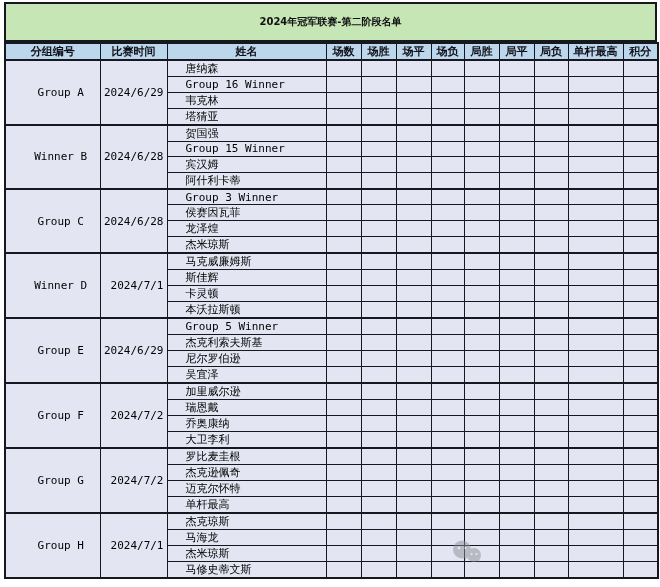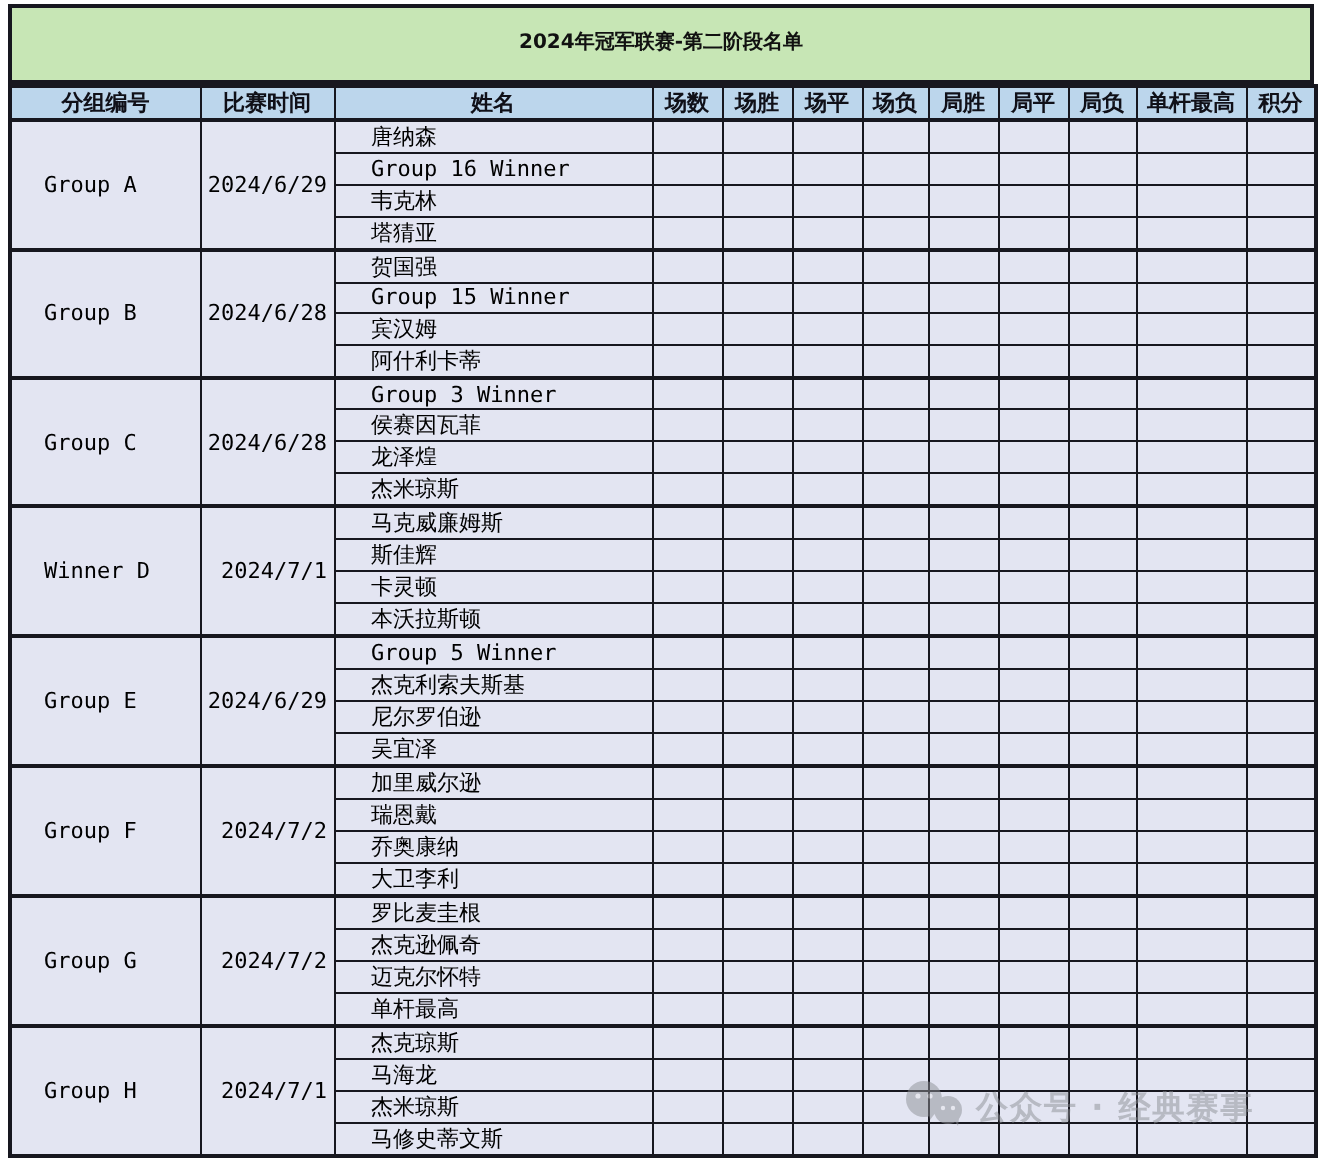--- a/index.html
+++ b/index.html
@@ -41,21 +41,21 @@
     font-family:"DejaVu Sans Mono","DejaVu Sans",sans-serif;
   }
   thead tr{height:16px;}
   thead th{
     background:var(--header-bg);font-weight:bold;color:#101018;
     border-bottom:2px solid var(--border);
     font-family:"DejaVu Sans","Liberation Sans",sans-serif;
   }
   tbody tr{height:15.66px;}
   tbody tr.group-start td{border-top:2px solid var(--border);}
-  td.c-group{text-align:left;padding-left:16px;}
+  td.c-group{text-align:center;padding-left:16px;}
   td.c-date{text-align:right;padding-right:3px;margin-left:40px;}
   td.c-name{text-align:left;padding-left:18px;}
   td.c-stat{text-align:center;}
   
   #watermark{
     position:absolute;left:452px;top:540px;width:200px;height:28px;
     display:flex;align-items:center;gap:6px;
     opacity:0.5;pointer-events:none;z-index:5;
   }
   #watermark .wm-text{
@@ -147,21 +147,21 @@
           <td class="c-stat"></td>
           <td class="c-stat"></td>
           <td class="c-stat"></td>
           <td class="c-stat"></td>
           <td class="c-stat"></td>
           <td class="c-stat"></td>
           <td class="c-stat"></td>
           <td class="c-stat"></td>
         </tr>
         <tr class="group-start">
-          <td class="c-group" rowspan="4">Group B</td>
+          <td class="c-group" rowspan="4">Winner B</td>
           <td class="c-date" rowspan="4">2024/6/28</td>
           <td class="c-name">贺国强</td>
           <td class="c-stat"></td>
           <td class="c-stat"></td>
           <td class="c-stat"></td>
           <td class="c-stat"></td>
           <td class="c-stat"></td>
           <td class="c-stat"></td>
           <td class="c-stat"></td>
           <td class="c-stat"></td>
@@ -512,16 +512,15 @@
         <circle cx="10" cy="9.5" r="9" fill="#8d9096"></circle>
         <path d="M16 16 L13 20 L12 15 Z" fill="#8d9096"></path>
         <circle cx="22" cy="15" r="7" fill="#8d9096"></circle>
         <path d="M25 20 L27 23 L27.5 19 Z" fill="#8d9096"></path>
         <circle cx="7" cy="8" r="1.3" fill="#e8e8ec"></circle>
         <circle cx="13" cy="8" r="1.3" fill="#e8e8ec"></circle>
         <circle cx="19.5" cy="14" r="1.1" fill="#e8e8ec"></circle>
         <circle cx="24.5" cy="14" r="1.1" fill="#e8e8ec"></circle>
       </svg>
     </span>
-    <span class="wm-text">公众号 · 经典赛事</span>
   </div>
 
 </div>
 
 </body></html>

